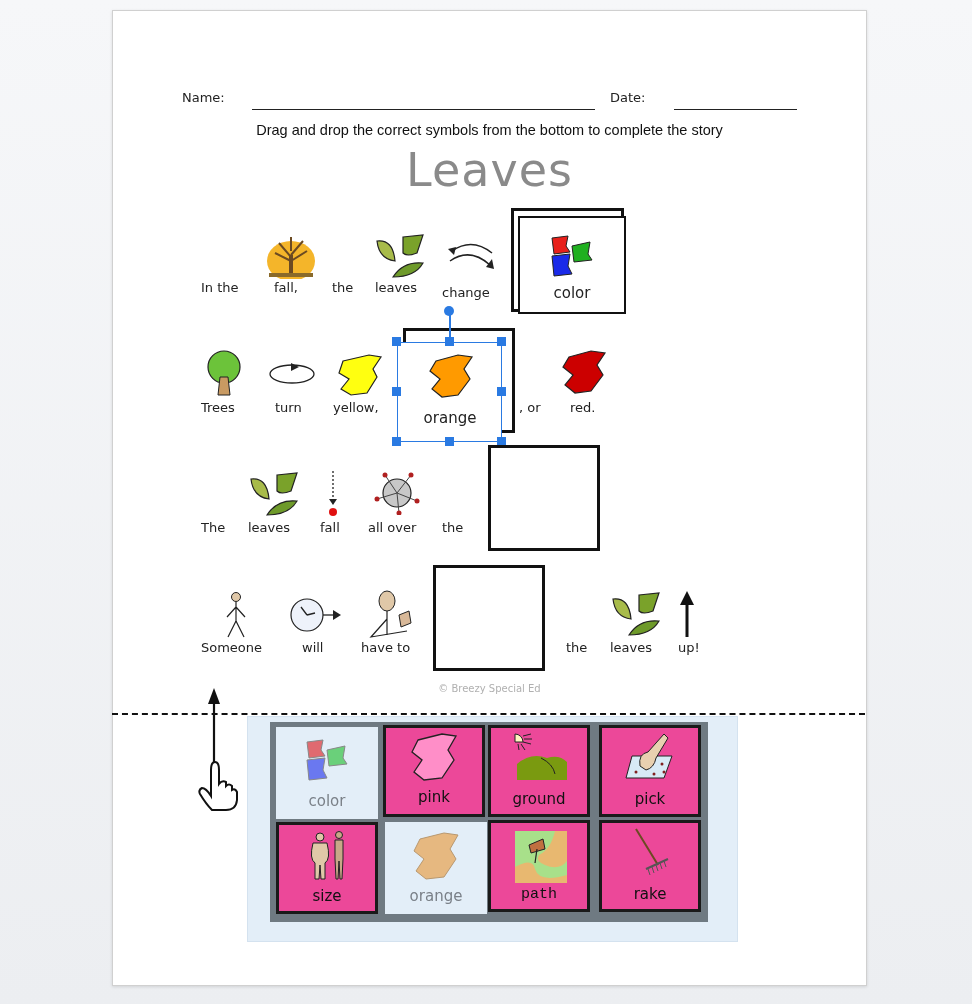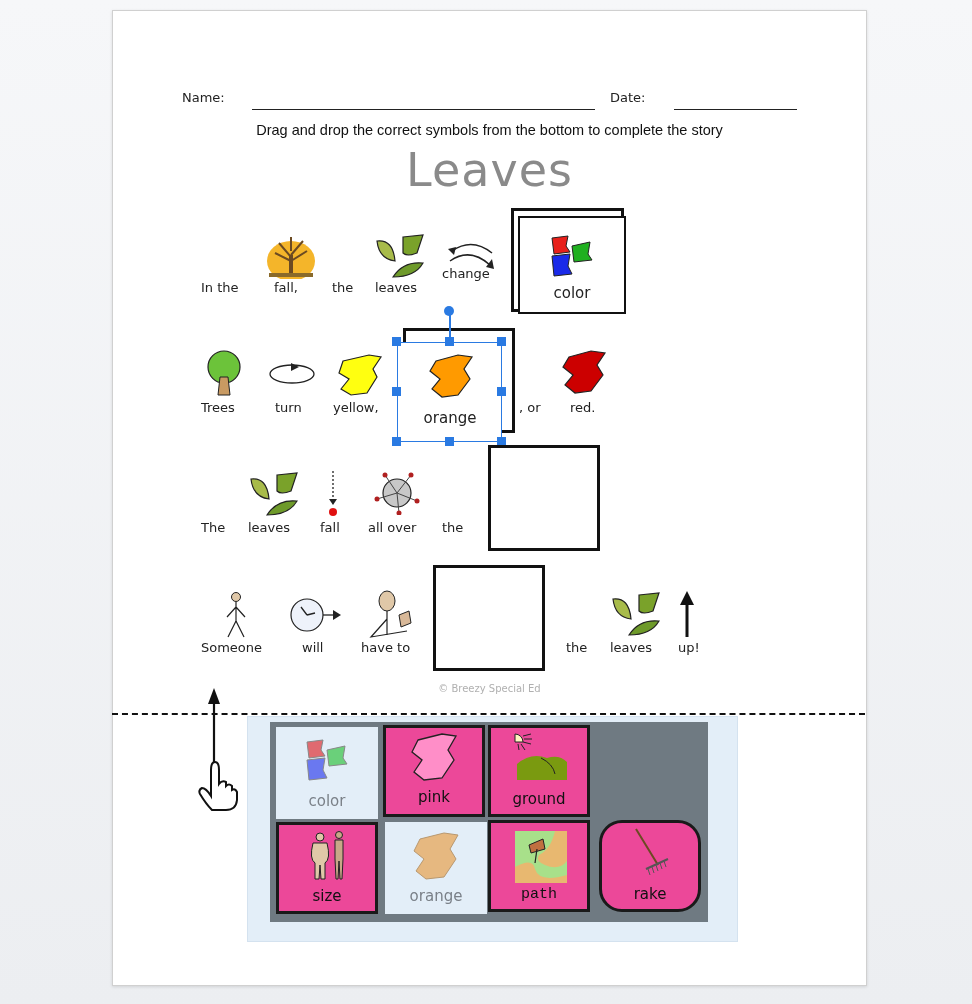--- a/index.html
+++ b/index.html
@@ -53,21 +53,21 @@
       <path d="M30 4 L50 2 L44 20 Q34 24 30 20Z" fill="#7aa22a" stroke="#222" stroke-width="1.2"></path>
       <path d="M20 44 Q30 28 50 30 Q42 44 20 44Z" fill="#6e9a2a" stroke="#222" stroke-width="1.2"></path>
     </svg>
     <span class="word" style="left:262px;top:269px;">leaves</span>
     <svg class="sym" style="left:333px;top:228px;" width="50" height="34">
       <path d="M46 14 Q26 -2 6 12" fill="none" stroke="#222" stroke-width="1.5"></path>
       <path d="M2 10 L10 8 L8 16Z" fill="#222"></path>
       <path d="M4 22 Q24 8 44 26" fill="none" stroke="#222" stroke-width="1.5"></path>
       <path d="M48 30 L40 28 L46 20Z" fill="#222"></path>
     </svg>
-    <span class="word" style="left:329px;top:255px;">change</span>
+    <span class="word" style="left:329px;top:274px;">change</span>
 
     <div class="box" style="left:398px;top:197px;width:113px;height:104px;"></div>
     <div class="box" style="left:405px;top:205px;width:108px;height:98px;border-width:2px;">
       <svg class="abs" style="left:28px;top:16px;" width="48" height="44">
         <path d="M4 4 L20 2 L18 12 L22 18 L6 20Z" fill="#e8201a" stroke="#222" stroke-width="1"></path>
         <path d="M24 12 L42 8 L40 20 L44 26 L26 28Z" fill="#20b020" stroke="#222" stroke-width="1"></path>
         <path d="M4 22 L22 20 L20 32 L24 40 L6 42Z" fill="#1a2ae8" stroke="#222" stroke-width="1"></path>
       </svg>
       <span class="card-label" style="top:66px;">color</span>
     </div>
@@ -208,20 +208,31 @@
   </div>
   <div class="cell" style="left:218px;top:3px;">
     <svg class="abs" style="left:20px;top:4px;" width="58" height="50">
       <path d="M4 2 A8 8 0 0 1 12 10 L4 10Z" fill="#fff6c0" stroke="#222" stroke-width="1"></path>
       <path d="M12 4 L20 2 M13 7 L21 7 M12 10 L20 12 M10 12 L14 18 M7 12 L8 18" stroke="#222" stroke-width="1"></path>
       <path d="M6 32 Q20 20 36 26 Q48 22 56 30 L56 48 L6 48Z" fill="#7a9a10"></path>
       <path d="M30 26 Q42 32 44 42" fill="none" stroke="#222" stroke-width="1"></path>
     </svg>
     <span class="lbl">ground</span>
   </div>
+  <div class="cell" style="left:329px;top:3px;">
+    <svg class="abs" style="left:22px;top:4px;" width="56" height="50">
+      <path d="M8 24 L48 24 L40 46 L2 46Z" fill="#d8eaf6" stroke="#222" stroke-width="1"></path>
+      <path d="M16 34 Q14 22 24 20 L40 2 L44 6 L32 26 Q30 36 22 38Z" fill="#e8d0b0" stroke="#222" stroke-width="1"></path>
+      <circle cx="12" cy="40" r="1.5" fill="#802020"></circle>
+        <circle cx="30" cy="42" r="1.5" fill="#802020"></circle>
+      <circle cx="38" cy="32" r="1.5" fill="#802020"></circle>
+        <circle cx="40" cy="40" r="1.5" fill="#802020"></circle>
+    </svg>
+    <span class="lbl">pick</span>
+  </div>
 
   <div class="cell" style="left:6px;top:100px;">
     <svg class="abs" style="left:30px;top:4px;" width="40" height="52">
       <circle cx="11" cy="8" r="4" fill="#e0c8a8" stroke="#222" stroke-width="1"></circle>
       <path d="M4 14 Q0 30 6 34 L6 50 L10 50 L11 36 L12 50 L16 50 L16 34 Q22 30 18 14Z" fill="#e0c8a8" stroke="#222" stroke-width="1"></path>
       <circle cx="30" cy="6" r="3.5" fill="#c8a888" stroke="#222" stroke-width="1"></circle>
       <path d="M26 11 L34 11 L34 30 L33 50 L31 50 L30 32 L29 50 L27 50 L26 30Z" fill="#c8a888" stroke="#222" stroke-width="1"></path>
     </svg>
     <span class="lbl">size</span>
   </div>
@@ -234,21 +245,21 @@
   <div class="cell" style="left:218px;top:98px;font-family:Liberation Mono, monospace;">
     <svg class="abs" style="left:24px;top:8px;" width="52" height="52">
       <rect x="0" y="0" width="52" height="52" fill="#a8e08a"></rect>
       <path d="M0 36 Q18 26 20 38 Q24 52 52 44 L52 52 L0 52Z" fill="#e8b870"></path>
       <path d="M40 0 Q36 18 24 24 Q20 30 30 34 Q44 40 52 30 L52 0Z" fill="#e8b870"></path>
       <path d="M14 14 L28 8 L30 18 L16 22Z" fill="#c07040" stroke="#222" stroke-width="1"></path>
       <line x1="22" y1="18" x2="20" y2="32" stroke="#222" stroke-width="1.2"></line>
     </svg>
     <span class="lbl">path</span>
   </div>
-  <div class="cell" style="left:329px;top:98px;border-radius:23px;">
+  <div class="cell" style="left:329px;top:98px;">
     <svg class="abs" style="left:28px;top:4px;" width="44" height="52">
       <line x1="6" y1="2" x2="28" y2="38" stroke="#6b4a22" stroke-width="2"></line>
       <path d="M16 42 L38 32" stroke="#555" stroke-width="2"></path>
       <path d="M18 42 L20 48 M22 40 L24 46 M26 38 L28 44 M30 36 L32 42 M34 34 L36 40" stroke="#555" stroke-width="1"></path>
     </svg>
     <span class="lbl">rake</span>
   </div>
 </div>
 
 </body></html>

